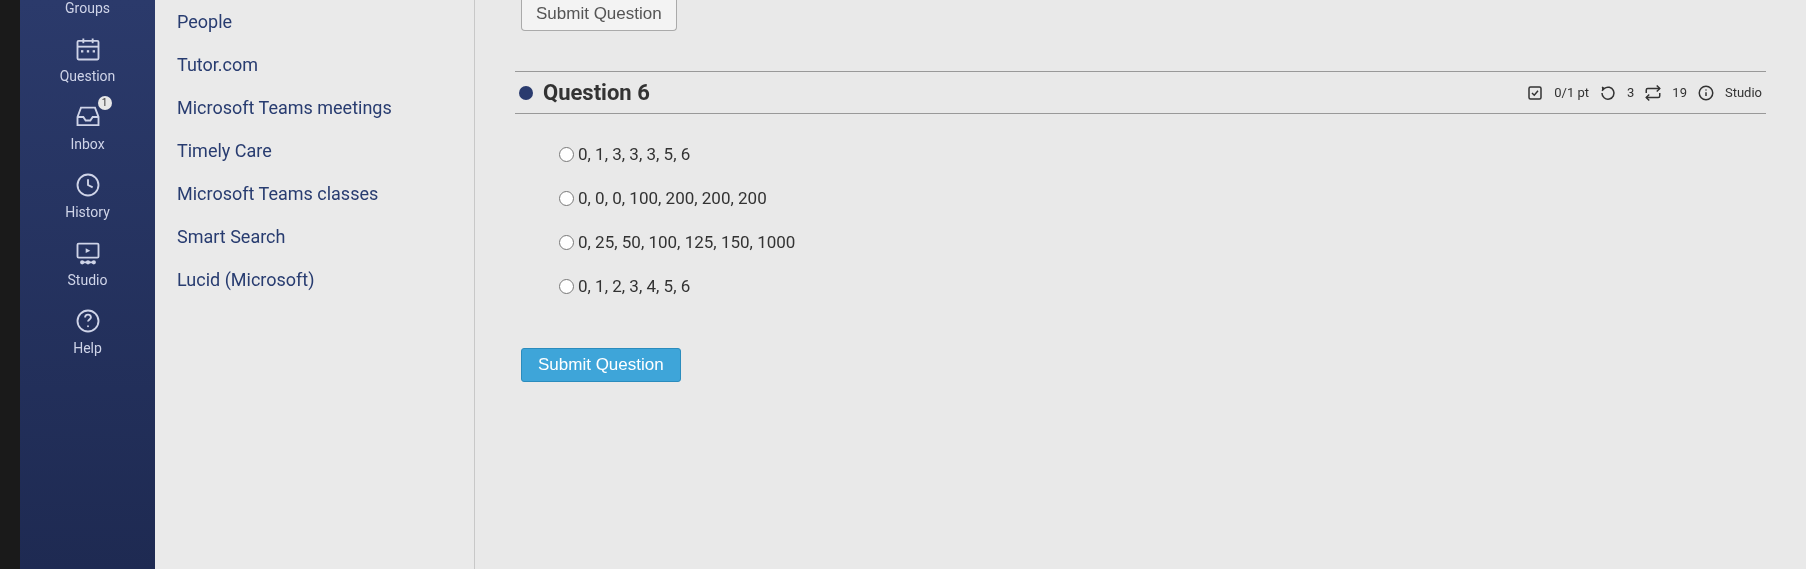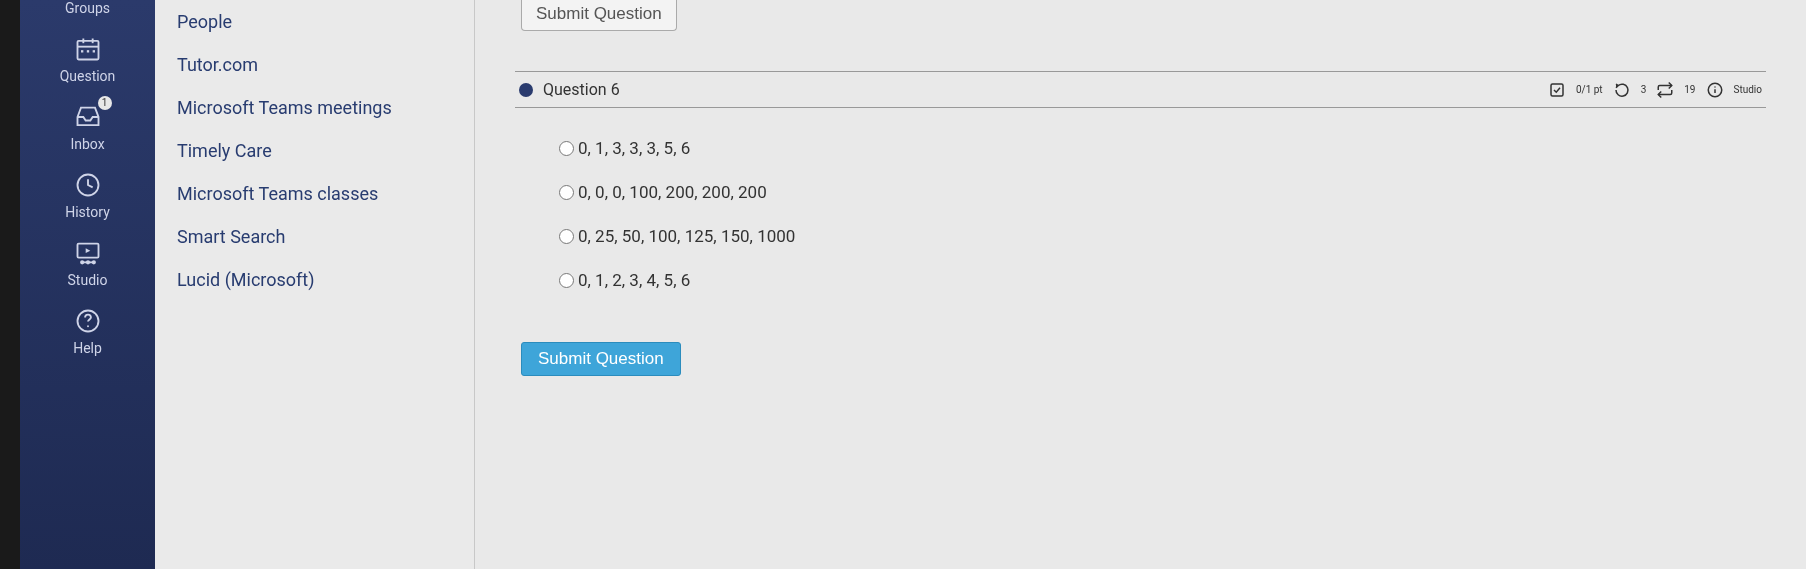--- a/index.html
+++ b/index.html
@@ -104,30 +104,30 @@
       align-items: center;
       gap: 10px;
     }
     .q-dot {
       width: 14px;
       height: 14px;
       background: #2a3b6e;
       border-radius: 50%;
     }
     .q-title {
-      font-weight: 400;
-      font-size: 16px;
+      font-weight: 700;
+      font-size: 22px;
       color: #333;
     }
     .q-right {
       display: flex;
       align-items: center;
       gap: 10px;
       color: #333;
-      font-size: 10px;
+      font-size: 13px;
     }
     .q-right .details-link {
       color: #333;
     }
     .q-right svg { flex-shrink: 0; }
     .question-body {
       padding: 24px 18px 10px 18px;
       color: #333;
       font-size: 17px;
       line-height: 1.45;

